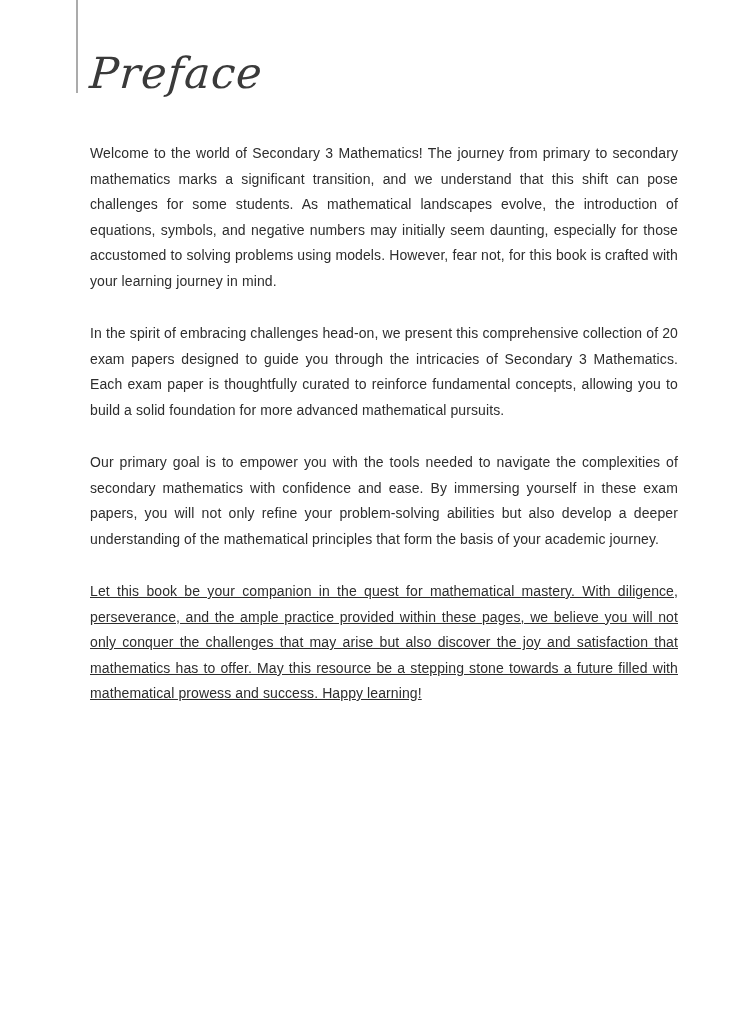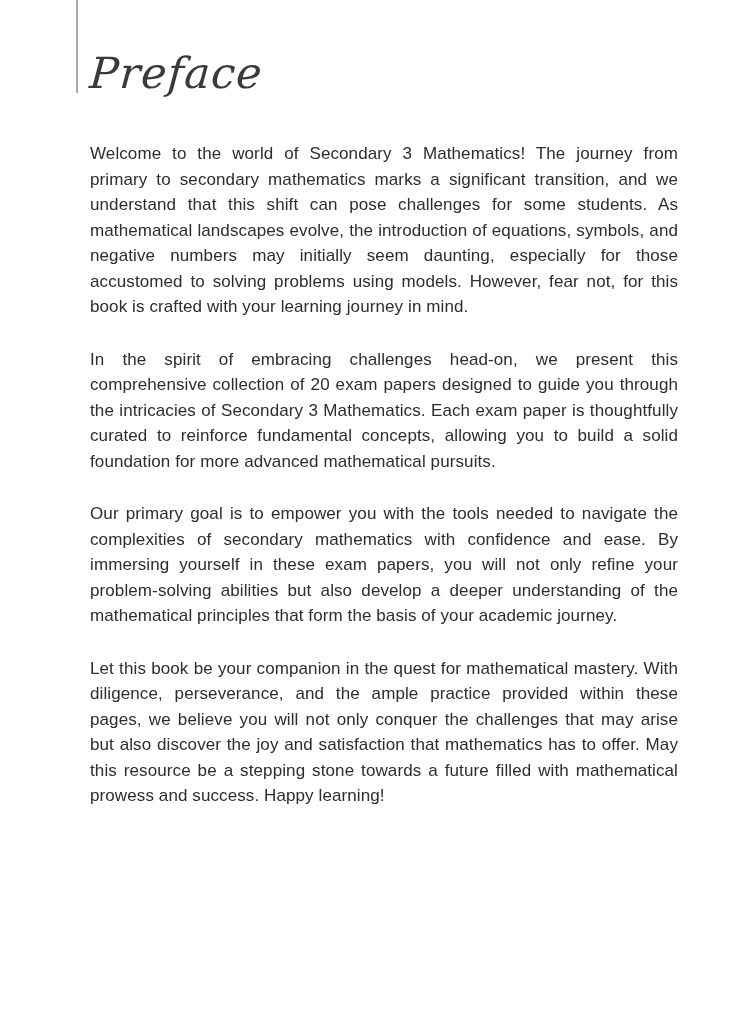--- a/index.html
+++ b/index.html
@@ -39,27 +39,28 @@
   }
   .content {
     position: absolute;
     left: 90px;
     top: 141px;
     width: 588px;
   }
   .content p {
     margin: 0 0 27px 0;
     text-align: justify;
-    font-size: 17px;
+    font-size: 14px;
     line-height: 25.5px;
     color: var(--text-color, #2d2d2d);
     letter-spacing: 0.1px;
   }
   .content p:last-child {
     margin-bottom: 0;
+    text-decoration: underline;
   }
 </style>
 </head>
 <body>
 
 <div class="page">
   <div class="left-rule"></div>
   <h1 class="page-title">Preface</h1>
   <div class="content">
     <p>Welcome to the world of Secondary 3 Mathematics! The journey from primary to secondary mathematics marks a significant transition, and we understand that this shift can pose challenges for some students. As mathematical landscapes evolve, the introduction of equations, symbols, and negative numbers may initially seem daunting, especially for those accustomed to solving problems using models. However, fear not, for this book is crafted with your learning journey in mind.</p>

